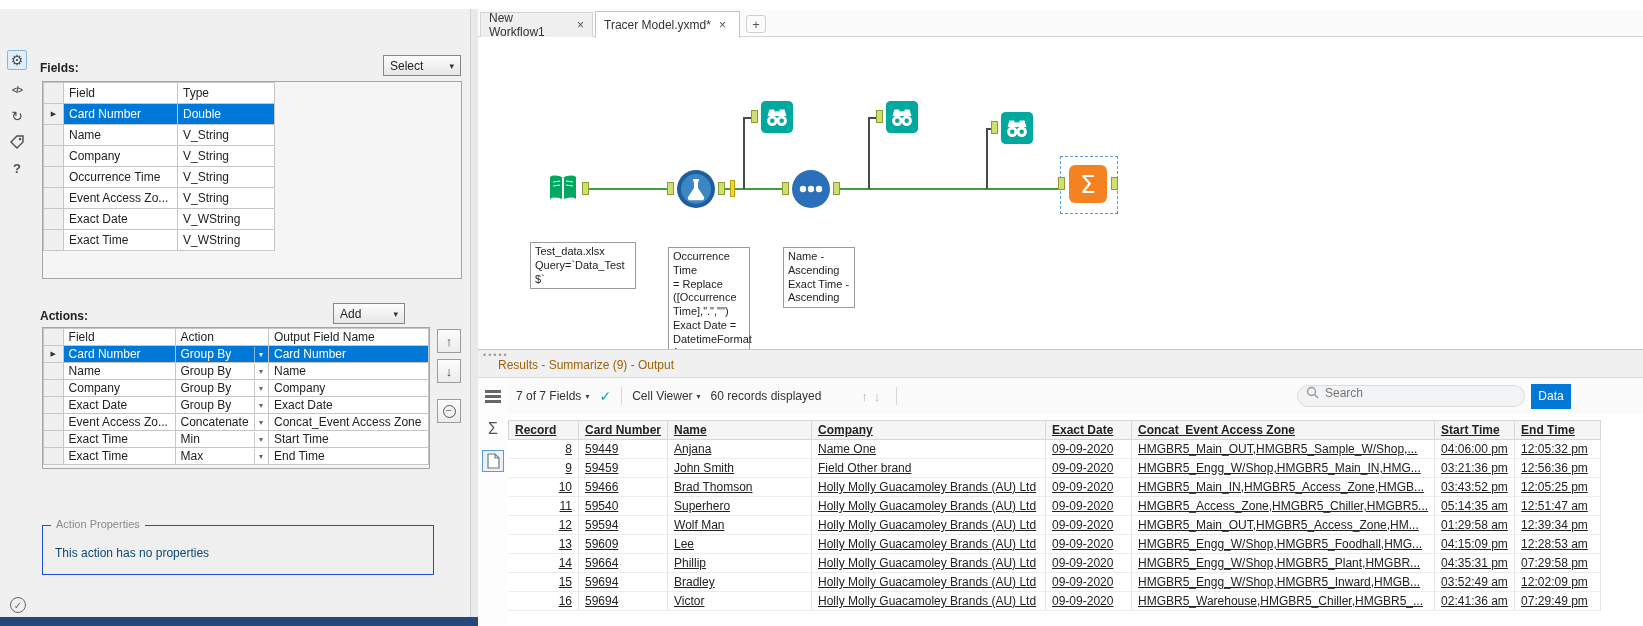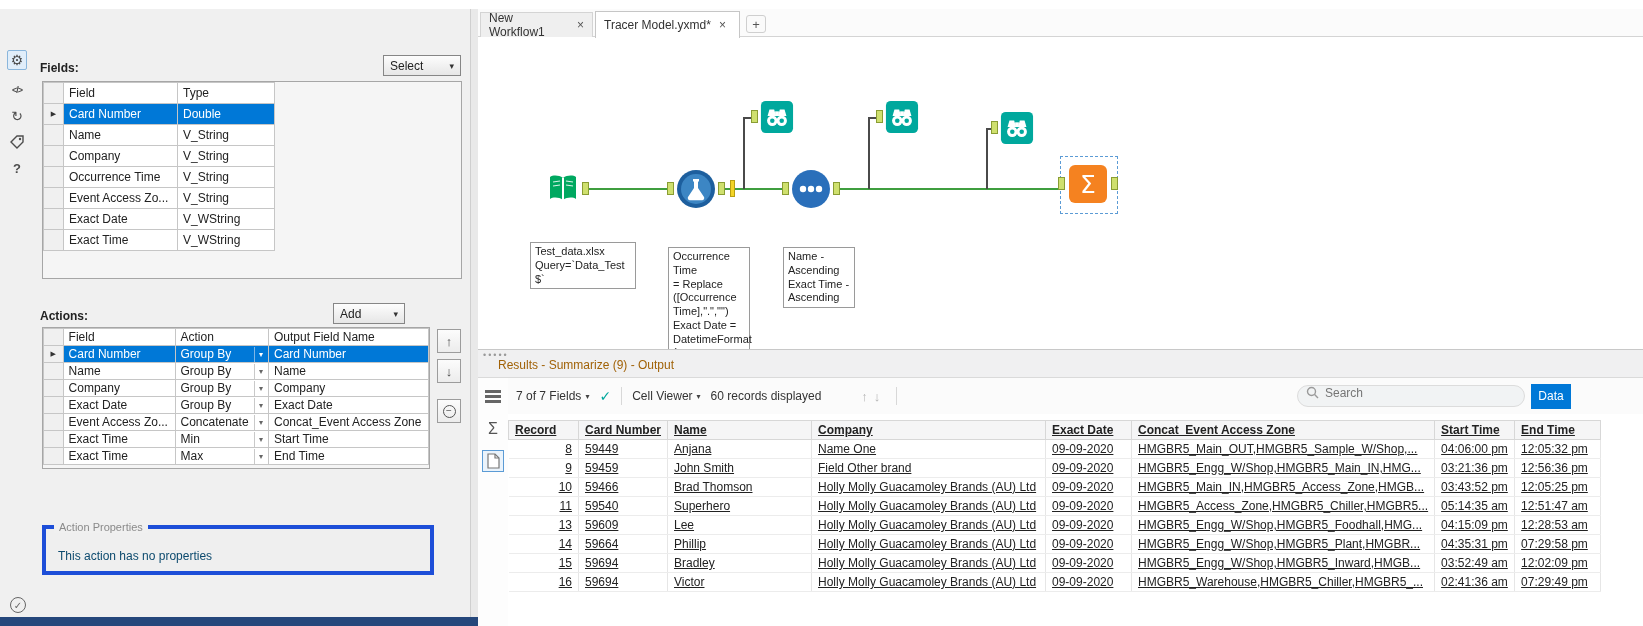--- a/index.html
+++ b/index.html
@@ -36,21 +36,21 @@
   #actions-table th, #actions-table td { height:17px; }
   .cfg-table th.marker, .cfg-table td.marker { background:#f0f0f0; padding:0; text-align:center; font-size:7px; color:#333; }
   .cfg-table tr.sel td:not(.marker) { background:#0078d7; color:#fff; }
   .combo-cell { position:relative; }
   .combo-arrow { float:right; font-size:8px; color:#666; border-left:1px solid #c9c9c9; padding-left:4px; margin-left:3px; line-height:15px; }
   tr.sel .combo-arrow { color:#fff; border-left-color:#7fb6e6; }
 
   .sq-btn { position:absolute; width:24px; height:24px; background:linear-gradient(#fcfcfc,#ececec); border:1px solid #9c9c9c; display:flex; align-items:center; justify-content:center; font-size:13px; color:#444; cursor:pointer; }
   .minus-circle { width:13px; height:13px; border:1.3px solid #555; border-radius:50%; display:flex; align-items:center; justify-content:center; font-size:10px; line-height:1; color:#555; }
 
-  #action-props { position:absolute; left:42px; top:516px; width:392px; height:50px; border:4px solid #1d4ed8; background:#efefef; }
+  #action-props { position:absolute; left:42px; top:516px; width:392px; height:50px; border:1px solid #1d4ed8; background:#efefef; }
   #action-props-label { position:absolute; left:8px; top:-8px; background:#f0f0f0; padding:0 5px; color:#8a8a8a; font-size:11px; }
   #action-props-text { position:absolute; left:12px; top:20px; color:#0c4a6e; font-size:12px; }
 
   #splitter { position:absolute; left:470px; top:9px; width:8px; height:617px; background:#e9e9e9; border-left:1px solid #cfcfcf; }
 
   
   #canvas-area { position:absolute; left:478px; top:9px; width:1318px; height:340px; background:#fff; }
   #tabbar { position:absolute; left:0; top:0; width:1165px; height:28px; background:#fbfbfb; border-bottom:1px solid #d4d4d4; }
   .tab { position:absolute; top:3px; height:25px; display:flex; align-items:center; padding:0 8px; font-size:12px; color:#333; background:#efefef; border:1px solid #d4d4d4; border-bottom:none; cursor:pointer; }
   .tab.active { top:2px; height:27px; background:#fff; border-color:#c6c6c6; z-index:2; }
@@ -493,20 +493,30 @@
                 <td class="num">11</td>
                 <td>59540</td>
                 <td>Superhero</td>
                 <td>Holly Molly Guacamoley Brands (AU) Ltd</td>
                 <td>09-09-2020</td>
                 <td>HMGBR5_Access_Zone,HMGBR5_Chiller,HMGBR5...</td>
                 <td>05:14:35 am</td>
                 <td>12:51:47 am</td>
               </tr>
               <tr>
+                <td class="num">12</td>
+                <td>59594</td>
+                <td>Wolf Man</td>
+                <td>Holly Molly Guacamoley Brands (AU) Ltd</td>
+                <td>09-09-2020</td>
+                <td>HMGBR5_Main_OUT,HMGBR5_Access_Zone,HM...</td>
+                <td>01:29:58 am</td>
+                <td>12:39:34 pm</td>
+              </tr>
+              <tr>
                 <td class="num">13</td>
                 <td>59609</td>
                 <td>Lee</td>
                 <td>Holly Molly Guacamoley Brands (AU) Ltd</td>
                 <td>09-09-2020</td>
                 <td>HMGBR5_Engg_W/Shop,HMGBR5_Foodhall,HMG...</td>
                 <td>04:15:09 pm</td>
                 <td>12:28:53 am</td>
               </tr>
               <tr>

